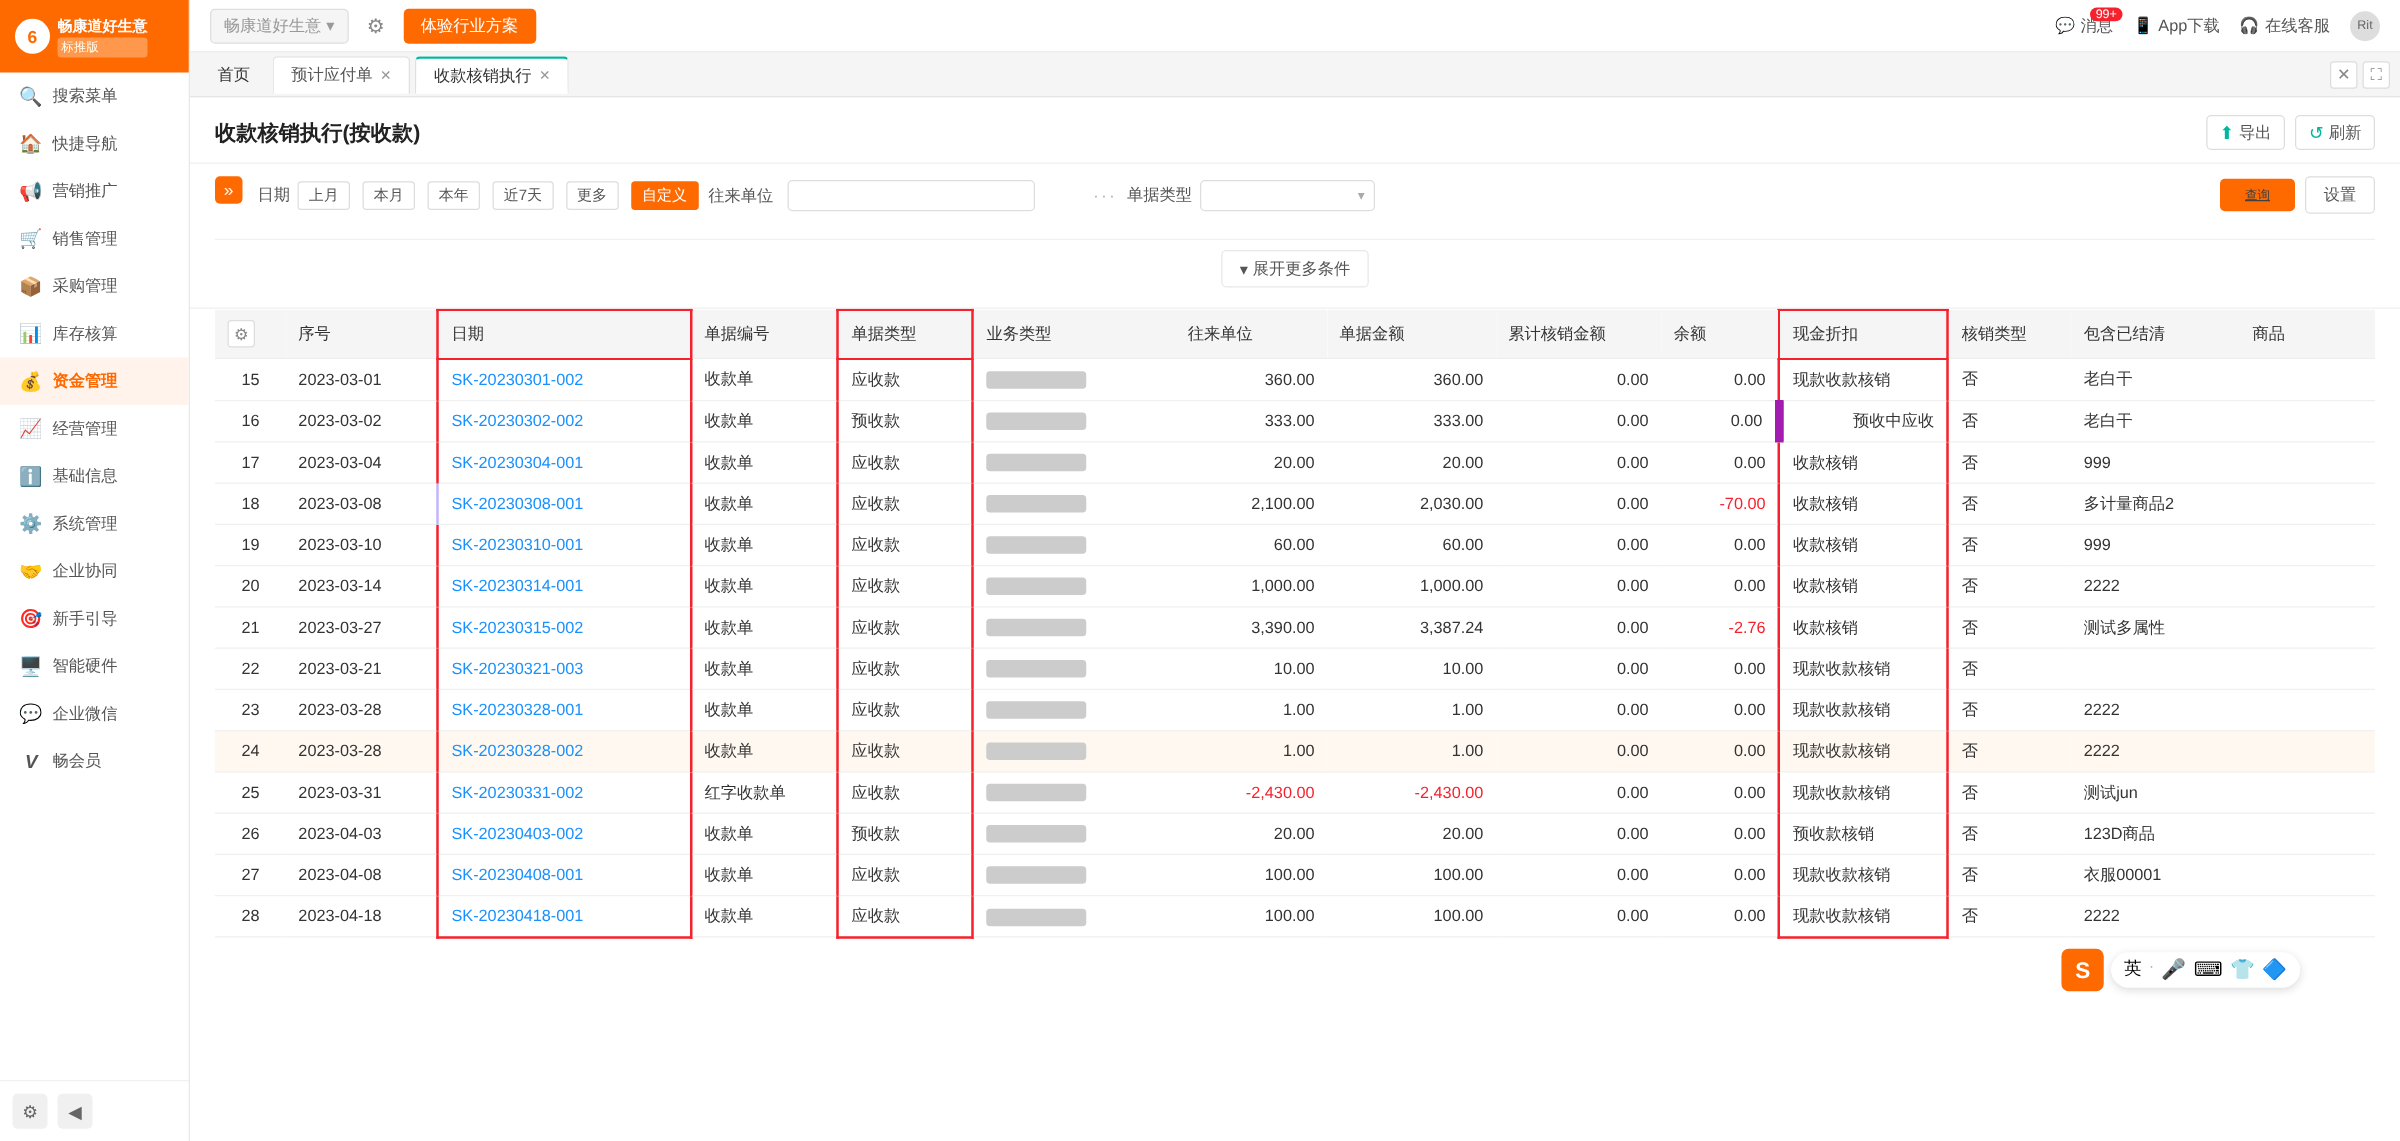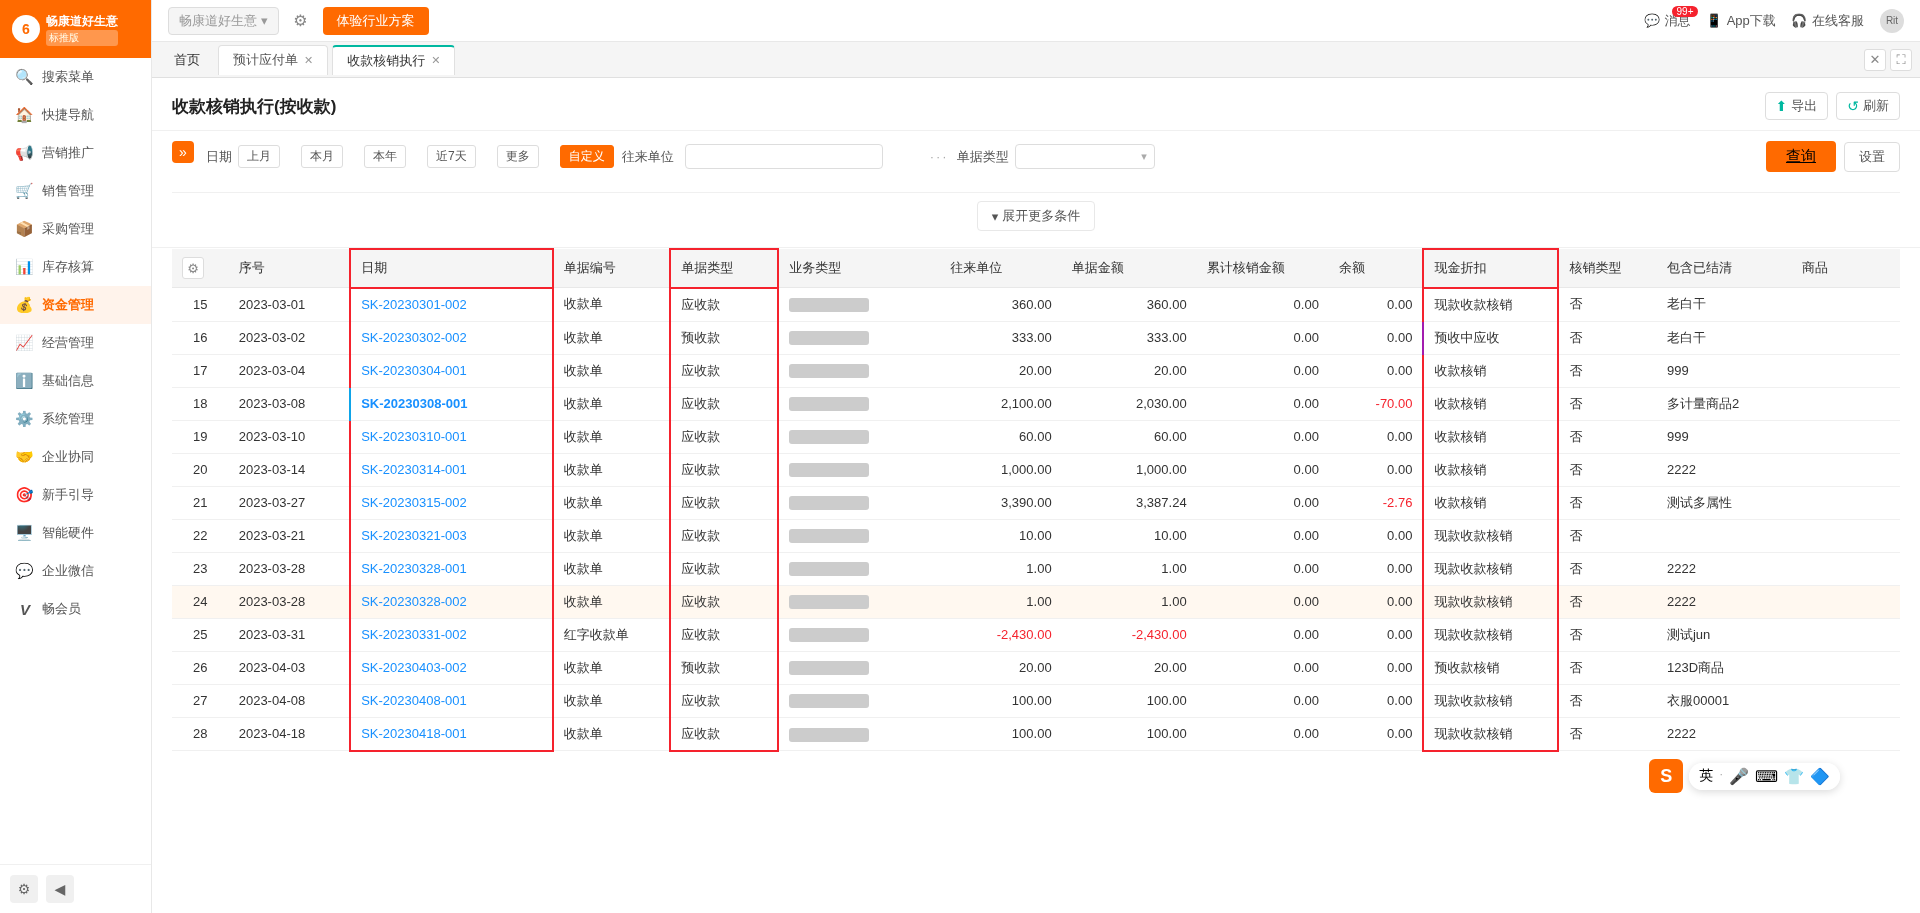--- a/index.html
+++ b/index.html
@@ -49,29 +49,29 @@
     .content-title { font-size: 17px; font-weight: bold; color: #222; }
     .content-actions { display: flex; gap: 8px; }
     .action-btn { display: flex; align-items: center; gap: 4px; color: #555; cursor: pointer; font-size: 13px; border: 1px solid #ddd; border-radius: 4px; padding: 4px 10px; background: #fff; }
     .action-btn-icon { font-size: 14px; color: #00b8a0; }
 
     
     .filter-bar { padding: 10px 20px; border-bottom: 1px solid #f0f0f0; display: flex; align-items: center; gap: 16px; flex-wrap: wrap; }
     .filter-row { display: flex; align-items: center; gap: 8px; flex-wrap: wrap; width: 100%; }
     .filter-item { display: flex; align-items: center; gap: 6px; }
     .filter-label { color: #555; white-space: nowrap; }
-    .filter-date-btns { display: flex; gap: 21px; }
+    .filter-date-btns { display: flex; gap: 10px; }
     .filter-date-btn { padding: 2px 8px; border: 1px solid #ddd; border-radius: 3px; background: #fff; color: #555; cursor: pointer; font-size: 12px; }
     .filter-date-btn.active-custom { background: #ff6a00; color: #fff; border-color: #ff6a00; }
     .filter-input { border: 1px solid #ddd; border-radius: 4px; padding: 4px 10px; color: #555; background: #fff; min-width: 160px; }
     .filter-dots { color: #aaa; letter-spacing: 2px; cursor: pointer; }
     .filter-select { border: 1px solid #ddd; border-radius: 4px; padding: 4px 28px 4px 10px; color: #555; background: #fff; min-width: 140px; appearance: none; }
     .filter-select-wrap { position: relative; display: inline-flex; align-items: center; }
     .filter-select-arrow { position: absolute; right: 8px; color: #aaa; pointer-events: none; font-size: 11px; }
-    .query-btn { background: #ff6a00; color: #000000; border: none; border-radius: 4px; padding: 6px 20px; cursor: pointer; font-size: 15px; text-decoration: underline; }
+    .query-btn { background: #ff6a00; color: #404040; border: none; border-radius: 4px; padding: 6px 20px; cursor: pointer; font-size: 10px; text-decoration: underline; }
     .setting-btn { background: #fff; color: #555; border: 1px solid #ddd; border-radius: 4px; padding: 5px 14px; cursor: pointer; font-size: 13px; }
     .filter-actions { margin-left: auto; display: flex; gap: 8px; align-items: center; }
 
     
     .table-area { flex: 1; overflow: auto; padding: 0 20px; }
     .data-table { width: 100%; border-collapse: collapse; min-width: 1600px; }
     .data-table th { background: #f5f5f5; padding: 8px 10px; text-align: left; font-weight: 500; color: #333; border-bottom: 1px solid #e8e8e8; white-space: nowrap; font-size: 13px; position: sticky; top: 0; z-index: 1; }
     .data-table td { padding: 7px 10px; border-bottom: 1px solid #f0f0f0; color: #333; font-size: 13px; white-space: nowrap; }
     .data-table tr.highlighted td { background: #fff8f0; }
     .link { color: #1890ff; cursor: pointer; text-decoration: none; }
@@ -397,21 +397,21 @@
     <td class="col-num" style="text-align:center;">16</td>
     <td class="col-date">2023-03-02</td>
     <td class="col-sn" style="border-left: 2px solid #f5222d; border-right: 2px solid #f5222d;"><a class="link">SK-20230302-002</a></td>
     <td class="col-type">收款单</td>
     <td class="col-biz" style="border-left: 2px solid #f5222d; border-right: 2px solid #f5222d;">预收款</td>
     <td class="col-partner"><span class="partner-blur"></span></td>
     <td class="col-amount" style="text-align:right;"><span class="">333.00</span></td>
     <td class="col-cumulative" style="text-align:right;"><span class="">333.00</span></td>
     <td class="col-balance" style="text-align:right;">0.00</td>
     <td class="col-discount" style="text-align:right;"><span class="">0.00</span></td>
-    <td class="col-cancel-type" style="border-left: 2px solid #a21caf; border-right: 2px solid #f5222d;">预收中应收</td>
+    <td class="col-cancel-type" style="border-left: 7px solid #a21caf; border-right: 2px solid #f5222d; text-align: right;">预收中应收</td>
     <td class="col-include">否</td>
     <td class="col-goods">老白干</td>
     <td class="col-goods2"></td>
   </tr>
             <tr>
     <td class="col-num" style="text-align:center;">17</td>
     <td class="col-date">2023-03-04</td>
     <td class="col-sn" style="border-left: 2px solid #f5222d; border-right: 2px solid #f5222d;"><a class="link">SK-20230304-001</a></td>
     <td class="col-type">收款单</td>
     <td class="col-biz" style="border-left: 2px solid #f5222d; border-right: 2px solid #f5222d;">应收款</td>
@@ -421,21 +421,21 @@
     <td class="col-balance" style="text-align:right;">0.00</td>
     <td class="col-discount" style="text-align:right;"><span class="">0.00</span></td>
     <td class="col-cancel-type" style="border-left: 2px solid #f5222d; border-right: 2px solid #f5222d;">收款核销</td>
     <td class="col-include">否</td>
     <td class="col-goods">999</td>
     <td class="col-goods2"></td>
   </tr>
             <tr>
     <td class="col-num" style="text-align:center;">18</td>
     <td class="col-date">2023-03-08</td>
-    <td class="col-sn" style="border-left: 2px solid #0ea5e9; border-right: 2px solid #f5222d; font-weight: bold;"><a class="link">SK-20230308-001</a></td>
+    <td class="col-sn" style="border-left: 2px solid #c4b5fd; border-right: 2px solid #f5222d;"><a class="link">SK-20230308-001</a></td>
     <td class="col-type">收款单</td>
     <td class="col-biz" style="border-left: 2px solid #f5222d; border-right: 2px solid #f5222d;">应收款</td>
     <td class="col-partner"><span class="partner-blur"></span></td>
     <td class="col-amount" style="text-align:right;"><span class="">2,100.00</span></td>
     <td class="col-cumulative" style="text-align:right;"><span class="">2,030.00</span></td>
     <td class="col-balance" style="text-align:right;">0.00</td>
     <td class="col-discount" style="text-align:right;"><span class="negative">-70.00</span></td>
     <td class="col-cancel-type" style="border-left: 2px solid #f5222d; border-right: 2px solid #f5222d;">收款核销</td>
     <td class="col-include">否</td>
     <td class="col-goods">多计量商品2</td>

